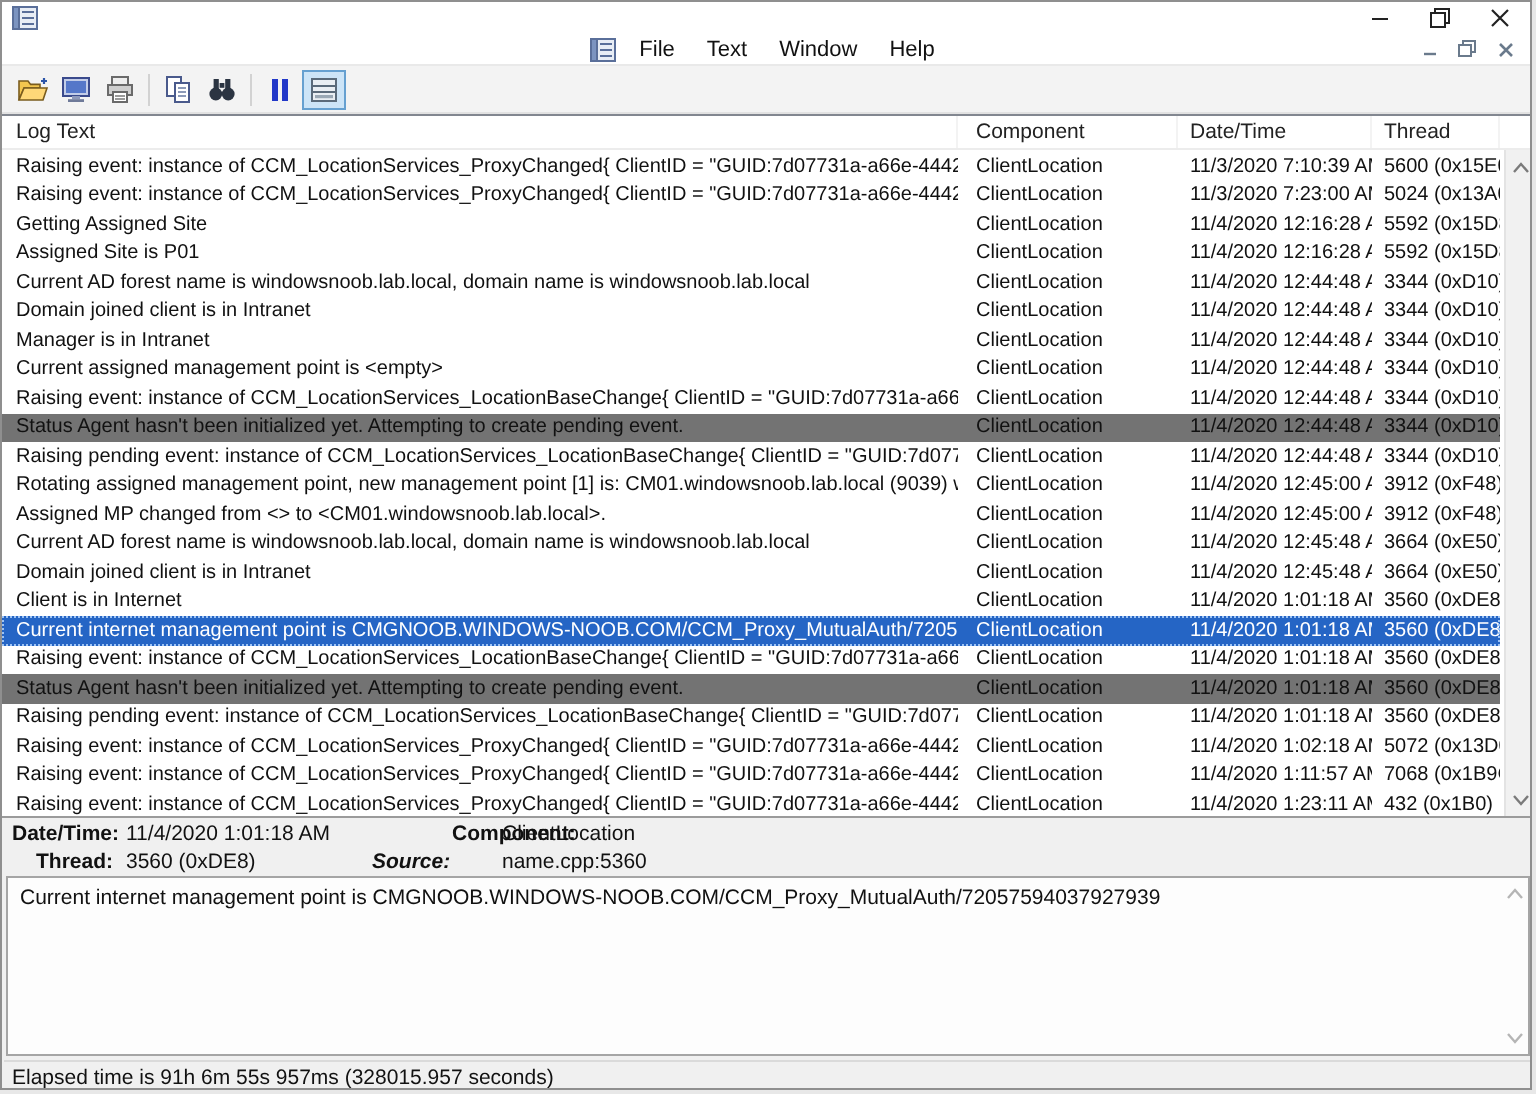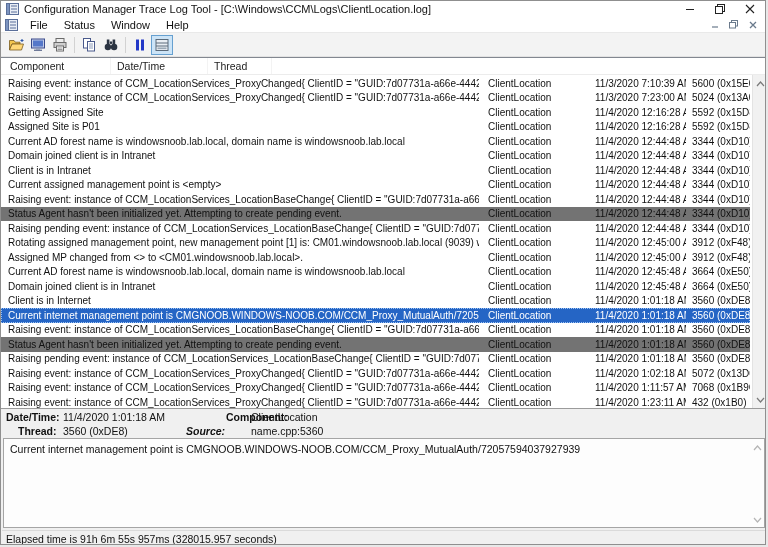--- a/index.html
+++ b/index.html
@@ -9,21 +9,21 @@
 
   
   .titlebar { position:absolute; top:0; left:0; width:100%; height:16px; background:#ffffff; display:flex; align-items:center; }
   .app-icon { width:13px; height:12px; margin:0 5px 0 5px; flex:0 0 auto; }
   .title-text { font-size:11px; color:#111; white-space:nowrap; }
   .win-controls { position:absolute; right:0; top:0; height:16px; display:flex; }
   .wbtn { width:30px; height:16px; display:flex; align-items:center; justify-content:center; }
   .wbtn svg { display:block; }
 
   
-  .menubar { position:absolute; top:16px; left:0; width:100%; height:16px; background:#ffffff; display:flex; align-items:center; border-bottom:1px solid #e9e9e9; }
+  .menubar { position:absolute; top:16px; left:0; width:100%; height:16px; background:#ffffff; display:flex; align-items:center; border-bottom:1px solid #e9e9e9;justify-content:center; }
   .child-icon { width:13px; height:12px; margin:0 4px 0 4px; flex:0 0 auto; }
   .menu-item { font-size:11px; color:#111; padding:0 8px; line-height:16px; }
   .child-controls { position:absolute; right:3px; top:1px; height:14px; display:flex; }
   .cbtn { width:19px; height:13px; display:flex; align-items:center; justify-content:center; }
 
   
   .toolbar { position:absolute; top:32px; left:0; width:100%; height:24px; background:#f3f3f3; display:flex; align-items:center; padding-left:4px; border-bottom:1px solid #e2e2e2; }
   .tbtn { width:22px; height:20px; display:flex; align-items:center; justify-content:center; border:1px solid transparent; }
   .tbtn.pressed { background:#cce4f7; border:1px solid #66a0d0; }
   .tsep { width:1px; height:16px; background:#d2d2d2; margin:0 3px; }
@@ -64,21 +64,20 @@
 <div id="win">
 
   <div class="titlebar">
     <svg class="app-icon" viewBox="0 0 13 12">
       <rect x="0.5" y="0.5" width="12" height="11" fill="#e8edf5" stroke="#5a6f9a"></rect>
       <rect x="0.5" y="0.5" width="3" height="11" fill="#7c94c0" stroke="#5a6f9a"></rect>
       <line x1="5" y1="3" x2="11" y2="3" stroke="#5a6f9a" stroke-width="1"></line>
       <line x1="5" y1="6" x2="11" y2="6" stroke="#5a6f9a" stroke-width="1"></line>
       <line x1="5" y1="9" x2="11" y2="9" stroke="#5a6f9a" stroke-width="1"></line>
     </svg>
-    <span class="title-text">Configuration Manager Trace Log Tool - [C:\Windows\CCM\Logs\ClientLocation.log]</span>
     <div class="win-controls">
       <div class="wbtn">
         <svg width="10" height="10" viewBox="0 0 10 10">
             <line x1="1" y1="5.5" x2="9" y2="5.5" stroke="#222" stroke-width="1"></line>
           </svg>
       </div>
       <div class="wbtn">
         <svg width="10" height="10" viewBox="0 0 10 10">
             <rect x="2.5" y="0.5" width="7" height="7" fill="none" stroke="#222"></rect>
             <rect x="0.5" y="2.5" width="7" height="7" fill="#fff" stroke="#222"></rect>
@@ -94,21 +93,21 @@
 
   <div class="menubar">
     <svg class="child-icon" viewBox="0 0 13 12">
       <rect x="0.5" y="0.5" width="12" height="11" fill="#e8edf5" stroke="#5a6f9a"></rect>
       <rect x="0.5" y="0.5" width="3" height="11" fill="#7c94c0" stroke="#5a6f9a"></rect>
       <line x1="5" y1="3" x2="11" y2="3" stroke="#5a6f9a" stroke-width="1"></line>
       <line x1="5" y1="6" x2="11" y2="6" stroke="#5a6f9a" stroke-width="1"></line>
       <line x1="5" y1="9" x2="11" y2="9" stroke="#5a6f9a" stroke-width="1"></line>
     </svg>
     <span class="menu-item">File</span>
-    <span class="menu-item">Status</span>
+    <span class="menu-item">Text</span>
     <span class="menu-item">Window</span>
     <span class="menu-item">Help</span>
     <div class="child-controls">
       <div class="cbtn">
         <svg width="8" height="8" viewBox="0 0 8 8">
             <line x1="1" y1="6" x2="7" y2="6" stroke="#6a7a8c" stroke-width="1.2"></line>
           </svg>
       </div>
       <div class="cbtn">
         <svg width="9" height="9" viewBox="0 0 9 9">
@@ -180,20 +179,21 @@
         <rect x="2" y="2.5" width="12" height="11" fill="#e9eef3" stroke="#5a6a7a"></rect>
         <line x1="2" y1="6" x2="14" y2="6" stroke="#5a6a7a"></line>
         <line x1="2" y1="9" x2="14" y2="9" stroke="#5a6a7a"></line>
         <rect x="3.5" y="10.5" width="9" height="1.6" fill="#9aa8b5"></rect>
       </svg>
     </div>
   </div>
 
   <div class="list">
     <div class="lheader">
+      <div class="hcell c-log">Log Text</div>
       <div class="hcell c-comp">Component</div>
       <div class="hcell c-date">Date/Time</div>
       <div class="hcell c-thr">Thread</div>
     </div>
     <div class="lrows">
         <div class="lrow">
           <div class="cell c-log">Raising event: instance of CCM_LocationServices_ProxyChanged{ ClientID = "GUID:7d07731a-a66e-4442-bf10-253dcdee2d...</div>
           <div class="cell c-comp">ClientLocation</div>
           <div class="cell c-date">11/3/2020 7:10:39 AM</div>
           <div class="cell c-thr">5600 (0x15E0)</div>
@@ -222,21 +222,21 @@
           <div class="cell c-date">11/4/2020 12:44:48 AM</div>
           <div class="cell c-thr">3344 (0xD10)</div>
         </div>
         <div class="lrow">
           <div class="cell c-log">Domain joined client is in Intranet</div>
           <div class="cell c-comp">ClientLocation</div>
           <div class="cell c-date">11/4/2020 12:44:48 AM</div>
           <div class="cell c-thr">3344 (0xD10)</div>
         </div>
         <div class="lrow">
-          <div class="cell c-log">Client is in Intranet</div>
+          <div class="cell c-log">Manager is in Intranet</div>
           <div class="cell c-comp">ClientLocation</div>
           <div class="cell c-date">11/4/2020 12:44:48 AM</div>
           <div class="cell c-thr">3344 (0xD10)</div>
         </div>
         <div class="lrow">
           <div class="cell c-log">Current assigned management point is &lt;empty&gt;</div>
           <div class="cell c-comp">ClientLocation</div>
           <div class="cell c-date">11/4/2020 12:44:48 AM</div>
           <div class="cell c-thr">3344 (0xD10)</div>
         </div>

